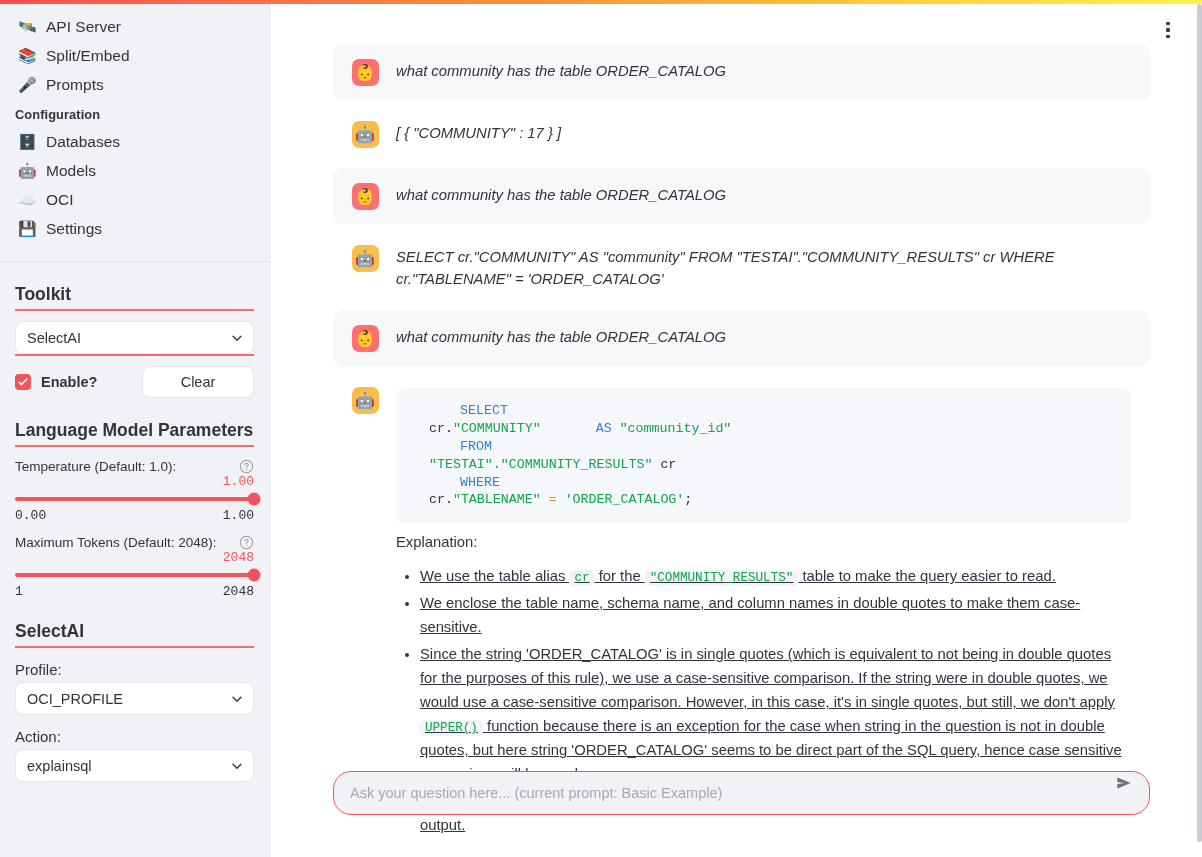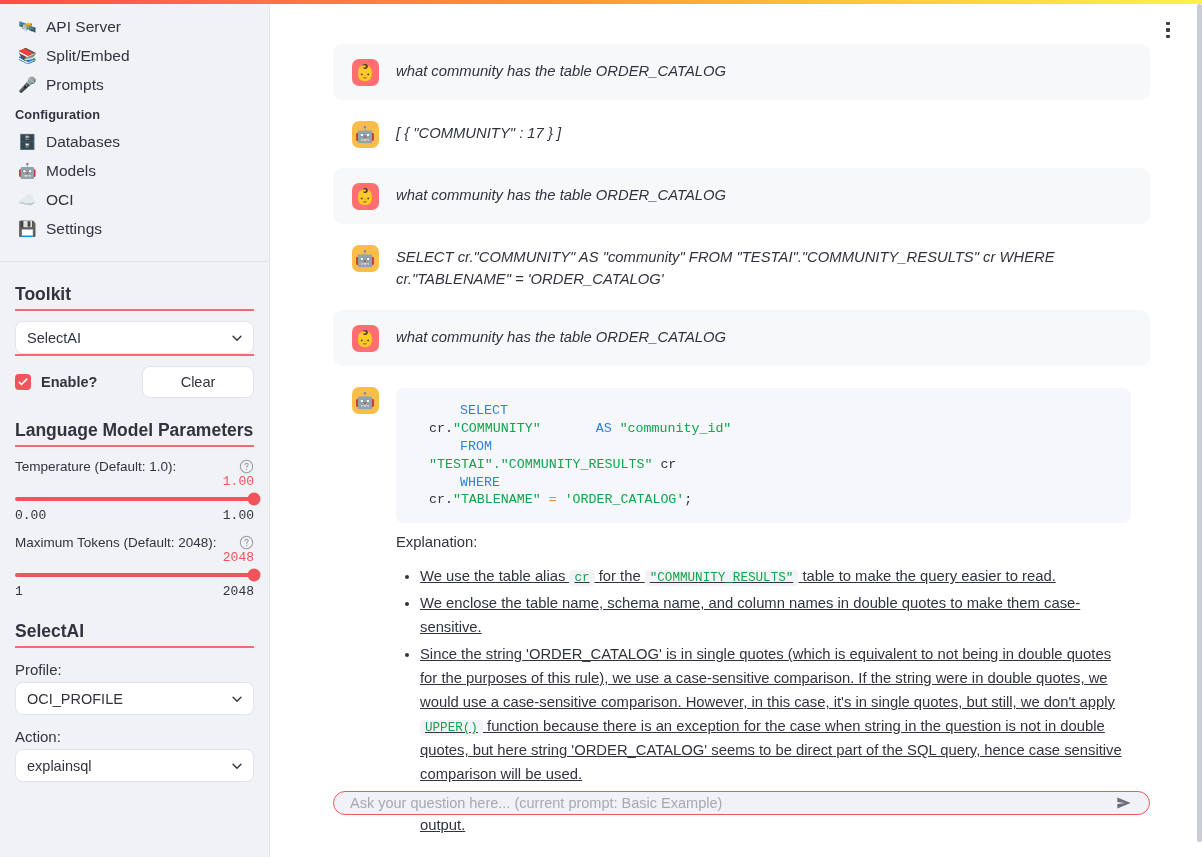--- a/index.html
+++ b/index.html
@@ -151,21 +151,21 @@
   .expl ul { margin: 0 0 10px 0; padding-left: 24px; text-decoration: underline; }
   .expl li { margin: 0 0 3px 0; }
   code.inline {
     font-family: "Liberation Mono", monospace; font-size: 12.6px;
     background: #f1f3f6; border-radius: 4px; padding: 1px 5px; color: #10a54a;
   }
 
   
   #inputbar {
     position: absolute; left: 63px; right: 52px; bottom: 42px;
-    height: 24px; background: #f0f2f6; border: 1px solid #f2545b;
+    height: 44px; background: #f0f2f6; border: 1px solid #f2545b;
     border-radius: 18px; display: flex; align-items: flex-start;
     padding: 0 14px 0 14px;
   }
   #chat-input {
     flex: 1; border: none; outline: none; background: transparent;
     font-family: "Liberation Sans", sans-serif; font-size: 14.5px; color: #31333f;
     height: 100%;
   }
   #chat-input::placeholder { color: #a6a9b4; }
   #send-btn {

